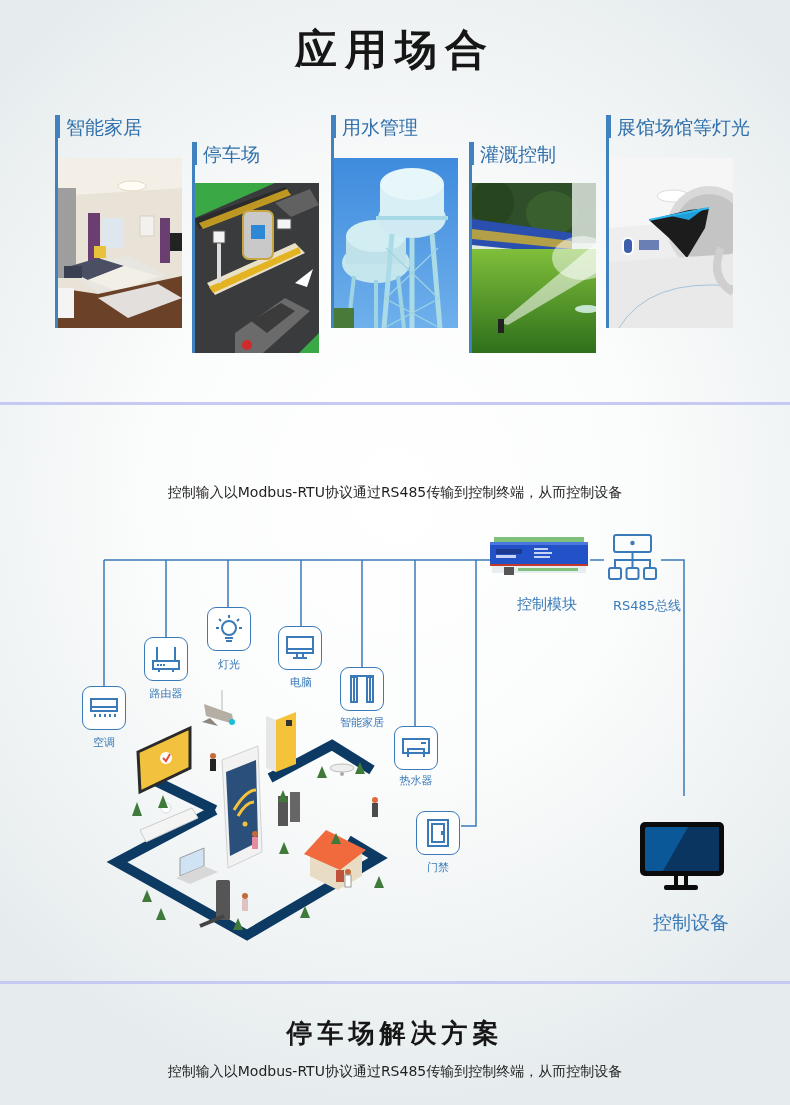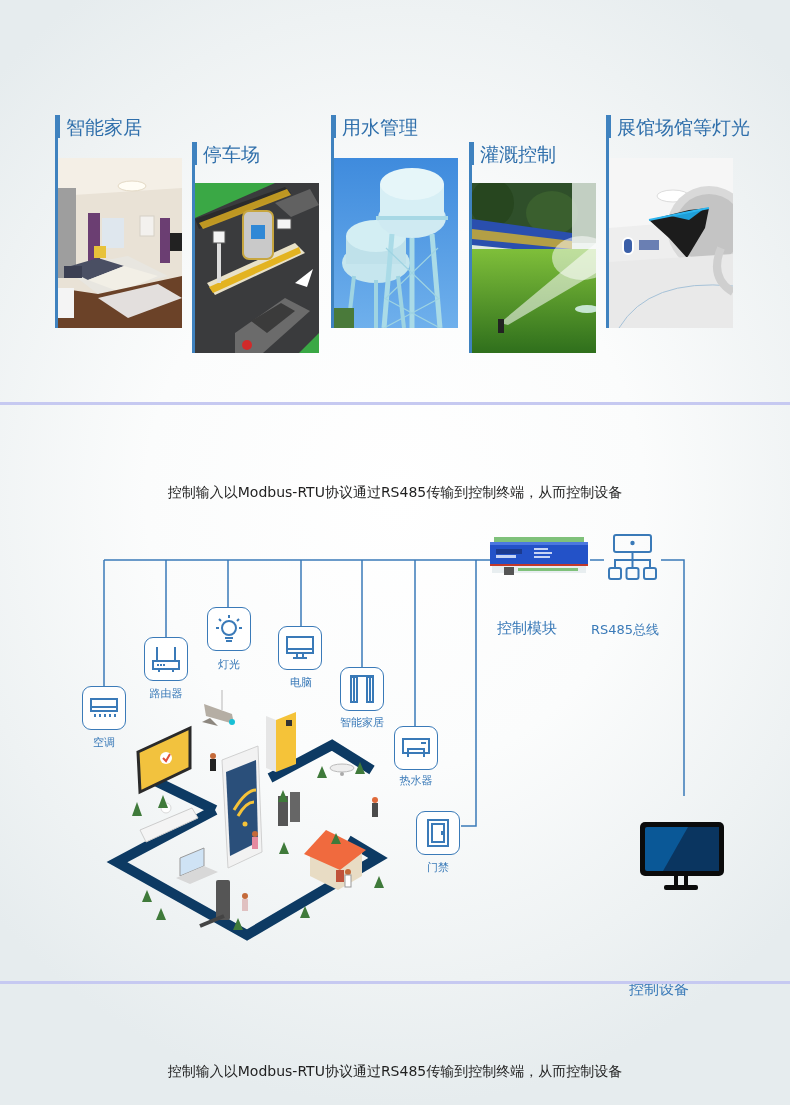--- a/index.html
+++ b/index.html
@@ -14,27 +14,28 @@
   .divider{position:absolute;left:0;width:790px;height:3px;background:#c6c9f1;}
   .scene{position:absolute;text-align:right;}
   .scene .bar{position:absolute;left:0;top:0;width:5px;height:23px;background:#3f82bf;}
   .scene .line{position:absolute;left:0;top:0;width:3px;background:#3f82bf;}
   .scene .lbl{position:absolute;left:11px;top:0;font-size:19px;line-height:24px;color:#2f6fab;white-space:nowrap;}
   .scene .img{position:absolute;left:3px;width:124px;height:170px;overflow:hidden;}
   .scene .img svg{display:block;}
   .devbox{position:absolute;width:42px;height:42px;border:1.5px solid #3a7ab8;border-radius:9px;background:rgba(255,255,255,0.85);
     display:flex;align-items:center;justify-content:center;}
   .devlbl{position:absolute;width:80px;margin-left:-40px;text-align:center;font-size:11px;color:#3a7ab8;line-height:14px;}
-  .biglbl{position:absolute;text-align:left;color:#3a7ab8;white-space:nowrap;margin-top:24px;}
+  .biglbl{position:absolute;text-align:right;color:#3a7ab8;white-space:nowrap;}
 </style>
 </head>
 <body>
 
 <div id="page">
 
+  <div class="h1 main-title">应用场合</div>
 
   <div class="scene" style="left:55px;top:115px;width:130px;height:215px;">
     <div class="bar"></div>
     <div class="line" style="height:213px;"></div>
     <div class="lbl">智能家居</div>
     <div class="img" style="top:43px;">
       <svg width="124" height="170" viewBox="0 0 124 170">
         <rect width="124" height="170" fill="#e9e2d6"></rect>
         <polygon points="0,0 124,0 124,30 0,38" fill="#f4efe6"></polygon>
         <ellipse cx="74" cy="28" rx="14" ry="5" fill="#fffdf5" stroke="#e3d9c5"></ellipse>
@@ -406,19 +407,20 @@
   </svg>
 
   <svg class="abs" style="left:638px;top:820px;" width="90" height="74" viewBox="0 0 90 74">
     <rect x="2" y="2" width="84" height="54" rx="5" fill="#0b0b0b"></rect>
     <rect x="7" y="7" width="74" height="44" rx="2" fill="#0a5897"></rect>
     <polygon points="50,7 81,7 81,51 25,51" fill="#0a3560"></polygon>
     <rect x="36" y="56" width="4" height="10" fill="#0b0b0b"></rect>
       <rect x="46" y="56" width="4" height="10" fill="#0b0b0b"></rect>
     <rect x="26" y="65" width="34" height="5" rx="2" fill="#0b0b0b"></rect>
   </svg>
-  <div class="biglbl" style="left:629px;top:956px;width:100px;font-size:15px;">控制设备</div>
+  <div class="biglbl" style="left:629px;top:910px;width:100px;font-size:19px;">控制设备</div>
 
   <div class="divider" style="top:981px;"></div>
 
+  <div class="h1 sec-title" style="top:1016px;">停车场解决方案</div>
   <div class="sec-sub" style="top:1061px;">控制输入以Modbus-RTU协议通过RS485传输到控制终端，从而控制设备</div>
 
 </div>
 
 </body></html>

